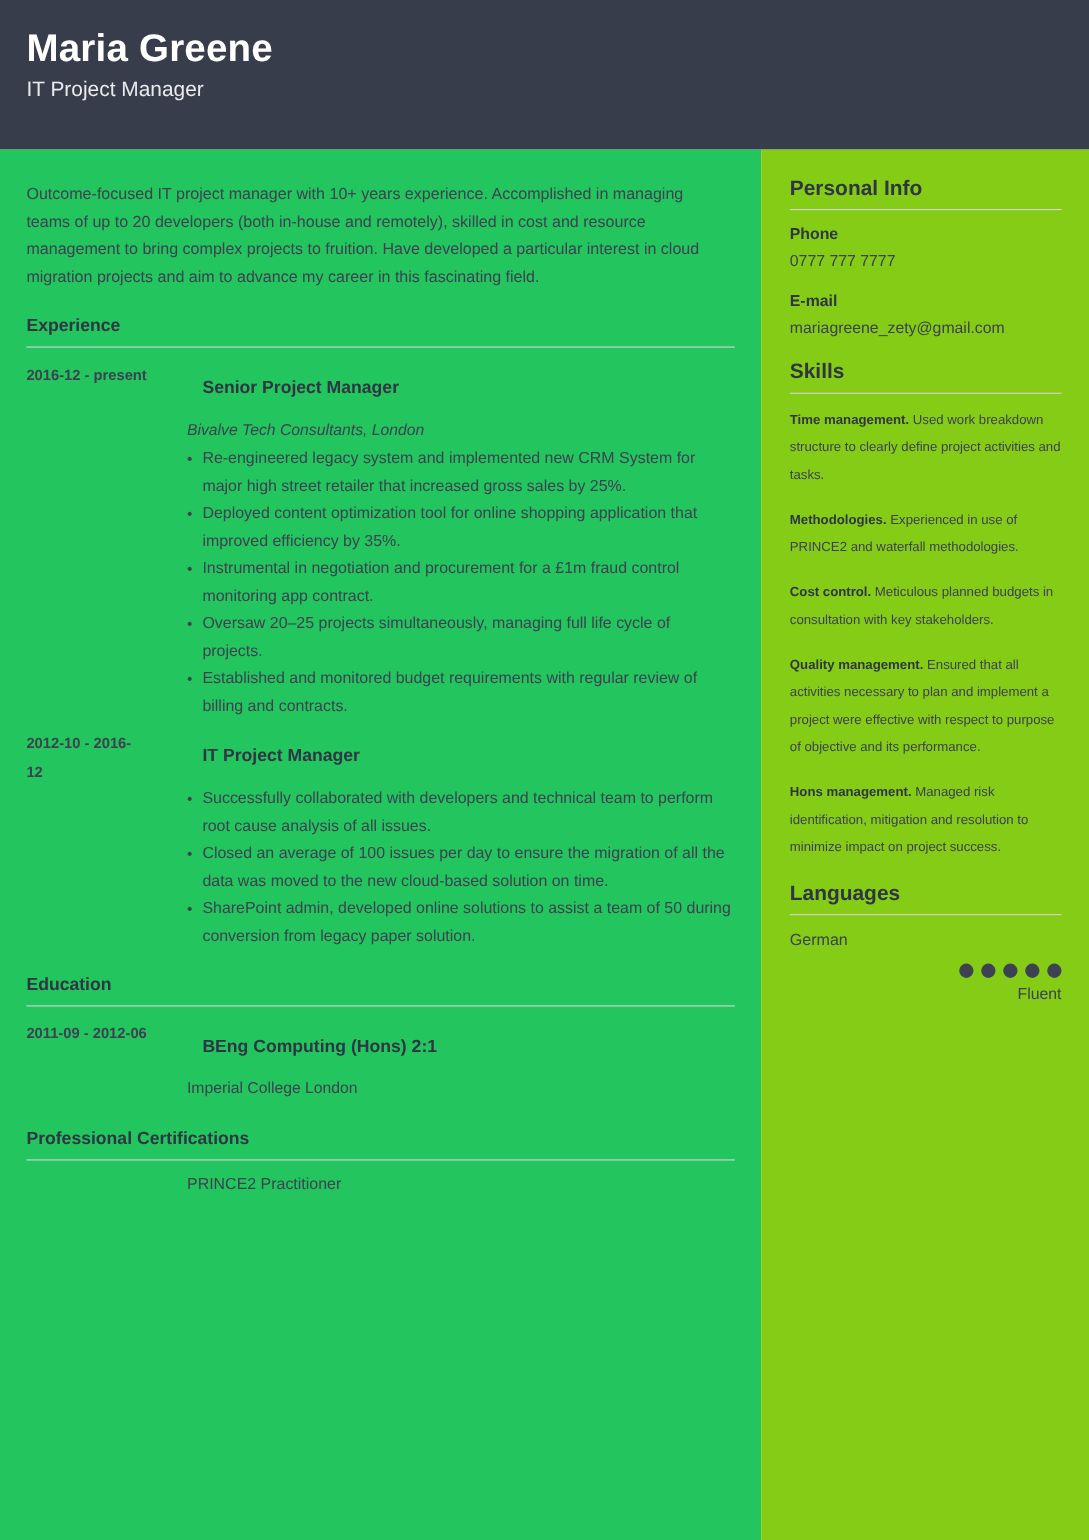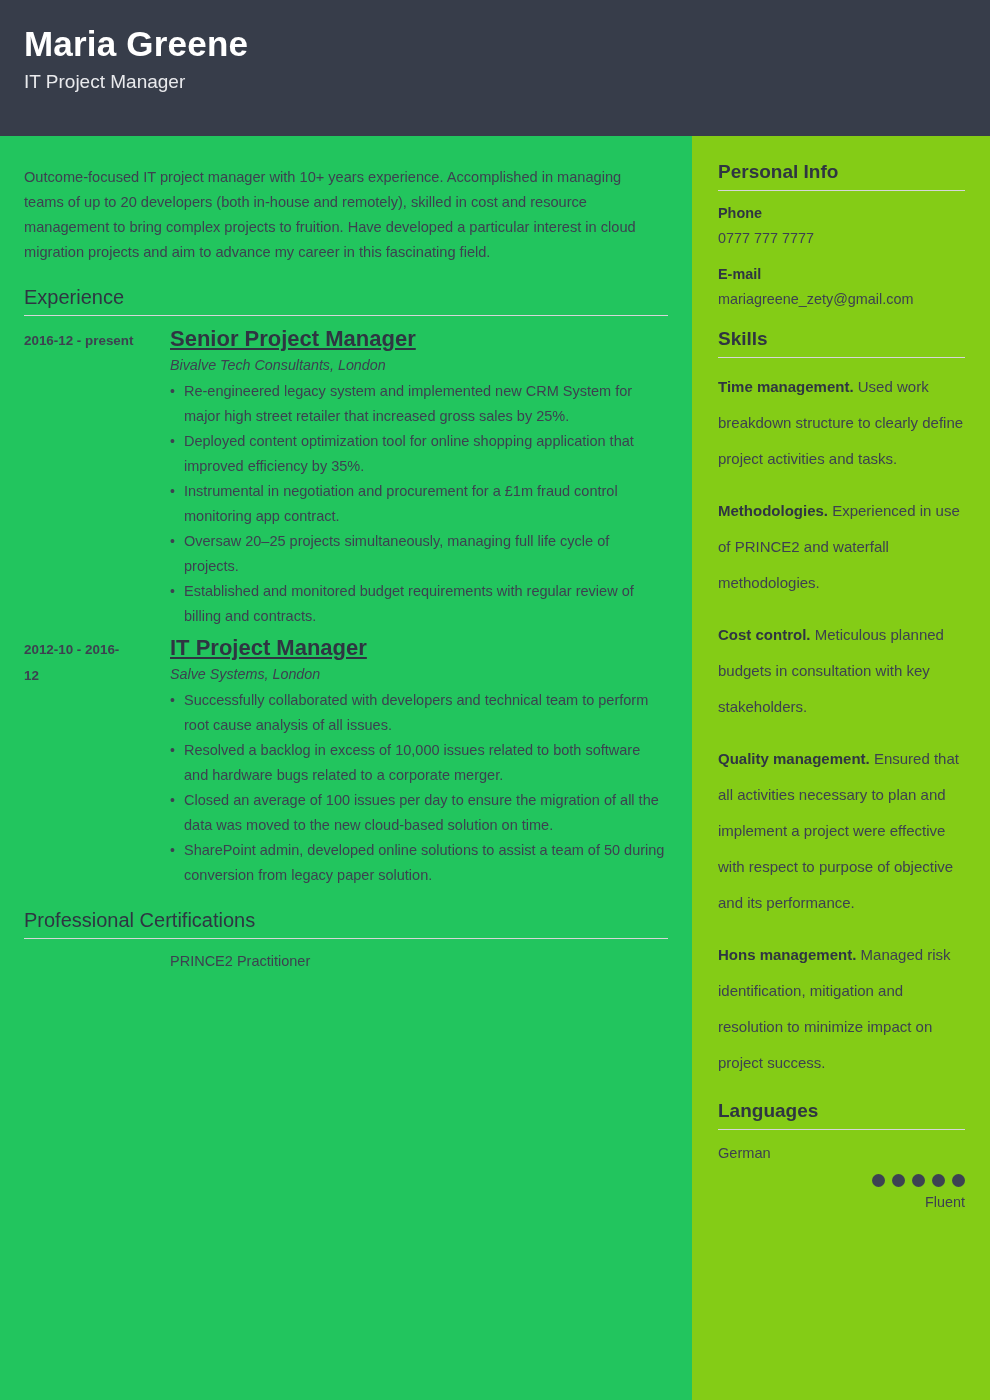--- a/index.html
+++ b/index.html
@@ -63,22 +63,22 @@
     font-size: 14.6px;
     line-height: 25px;
     color: #3d4150;
     margin: 0 0 6px 0;
     max-width: 640px;
   }
 
   
   .section { margin-top: 18px; }
   .section-heading {
-    font-size: 20px;
-    font-weight: normal;
+    font-size: 16px;
+    font-weight: bold;
     color: #2f3542;
     margin: 0 0 2px 0;
     line-height: 28px;
   }
   .section-rule {
     border: 0;
     border-top: 1px solid #d6d6d8;
     margin: 4px 0 10px 0;
   }
 
@@ -93,26 +93,25 @@
     width: 110px;
     flex: 0 0 110px;
     font-size: 13.4px;
     font-weight: bold;
     line-height: 26px;
     color: #3d4150;
     padding-top: 2px;
   }
   .entry-main { flex: 1 1 auto; }
   .entry-title {
-    font-size: 22px;
-    font-weight: bold;
-    color: #2f3542;
-    line-height: 25px;
-    margin: 0;
-    text-decoration: underline;
+    font-size: 16px;
+    font-weight: bold;
+    color: #2f3542;
+    line-height: 25px;
+    margin: 14px;
   }
   .entry-sub {
     font-size: 14.3px;
     font-style: italic;
     color: #3d4150;
     line-height: 24px;
     margin: 2px 0 2px 0;
   }
   .entry-sub.plain {
     font-style: normal;
@@ -166,22 +165,22 @@
     margin: 0;
   }
   .info-value {
     font-size: 14.4px;
     color: #3d4150;
     line-height: 24px;
     margin: 2px 0 13px 0;
     word-break: break-word;
   }
   .skill-item {
-    font-size: 15px;
-    line-height: 36px;
+    font-size: 12px;
+    line-height: 25px;
     color: #3d4150;
     margin: 0 0 16px 0;
   }
   .skill-item b {
     font-weight: bold;
     color: #2f3542;
   }
   .lang-name {
     font-size: 14.6px;
     color: #3d4150;
@@ -238,31 +237,41 @@
             <li>Oversaw 20–25 projects simultaneously, managing full life cycle of projects.</li>
             <li>Established and monitored budget requirements with regular review of billing and contracts.</li>
           </ul>
         </div>
       </div>
 
       <div class="entry">
         <div class="entry-dates">2012-10 - 2016-12</div>
         <div class="entry-main">
           <div class="entry-title">IT Project Manager</div>
-          <div class="entry-sub">Salve Systems, London</div>
           <ul class="bullets">
             <li>Successfully collaborated with developers and technical team to perform root cause analysis of all issues.</li>
-            <li>Resolved a backlog in excess of 10,000 issues related to both software and hardware bugs related to a corporate merger.</li>
             <li>Closed an average of 100 issues per day to ensure the migration of all the data was moved to the new cloud-based solution on time.</li>
             <li>SharePoint admin, developed online solutions to assist a team of 50 during conversion from legacy paper solution.</li>
           </ul>
         </div>
       </div>
     </div>
 
+    <div class="section">
+      <h2 class="section-heading">Education</h2>
+      <hr class="section-rule">
+
+      <div class="entry">
+        <div class="entry-dates">2011-09 - 2012-06</div>
+        <div class="entry-main">
+          <div class="entry-title">BEng Computing (Hons) 2:1</div>
+          <div class="entry-sub plain">Imperial College London</div>
+        </div>
+      </div>
+    </div>
 
     <div class="section">
       <h2 class="section-heading">Professional Certifications</h2>
       <hr class="section-rule">
 
       <div class="entry">
         <div class="entry-dates"></div>
         <div class="entry-main">
           <div class="cert-line">PRINCE2 Practitioner</div>
         </div>

